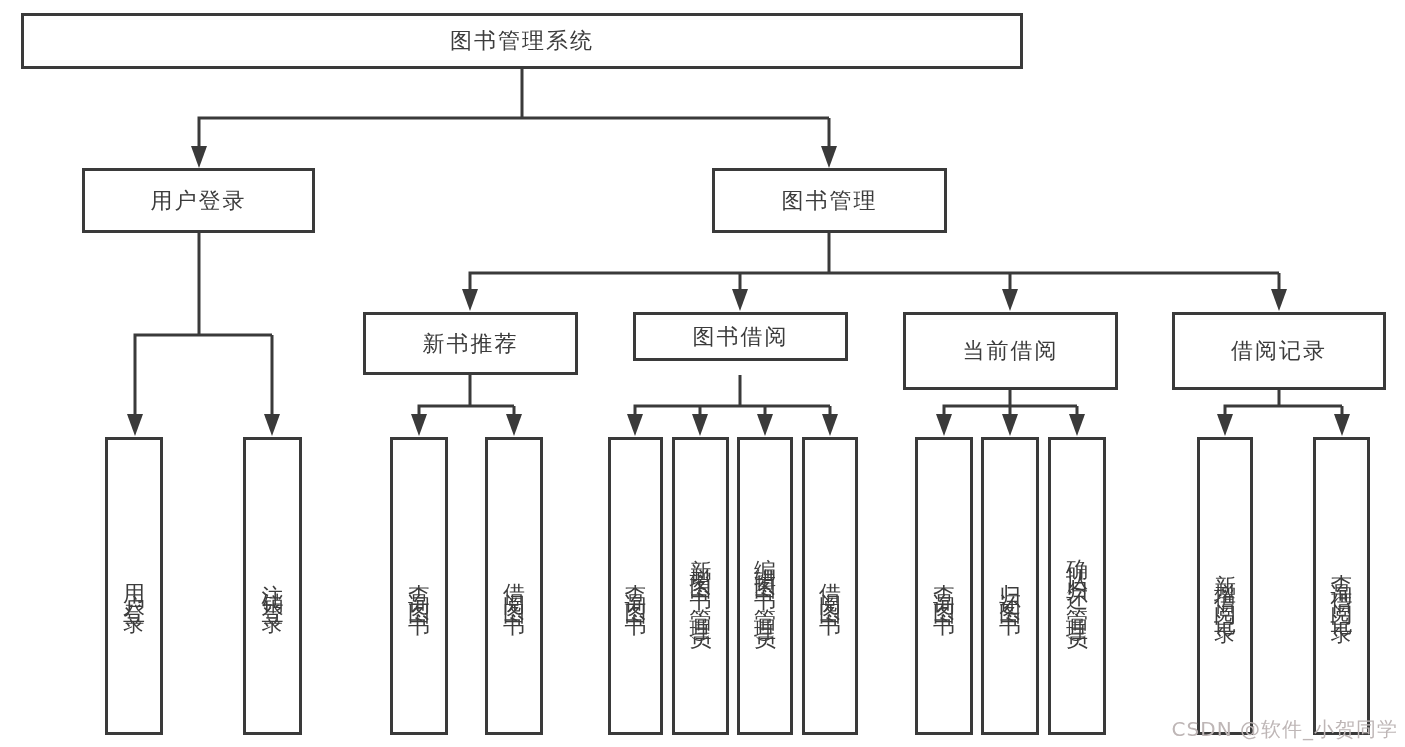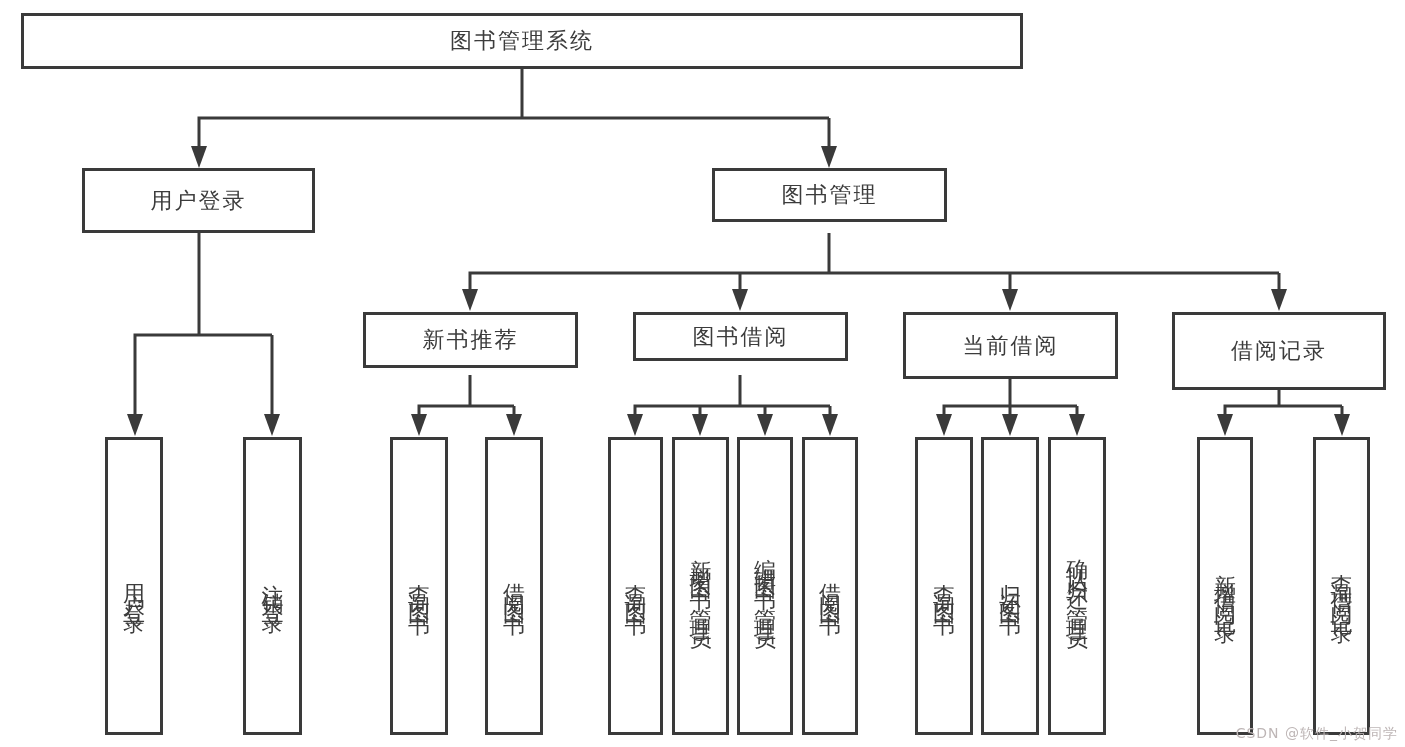--- a/index.html
+++ b/index.html
@@ -44,21 +44,21 @@
     font-size: 22px;
     color: #3c3c3c;
     letter-spacing: 10px;
     line-height: 1;
     white-space: nowrap;
   }
   .watermark {
     position: absolute;
     right: 7px;
     bottom: 4px;
-    font-size: 14px;
+    font-size: 20px;
     color: #beb6b6;
     letter-spacing: 1px;
     z-index: 3;
     white-space: nowrap;
   }
 </style>
 </head>
 <body>
 
 <div class="canvas">
@@ -110,31 +110,31 @@
     </g>
   </svg>
 
   <div class="box" style="left:21px;top:13px;width:1002px;height:56px">
     <span class="hlabel">图书管理系统</span>
   </div>
 
   <div class="box" style="left:82px;top:168px;width:233px;height:65px">
     <span class="hlabel">用户登录</span>
   </div>
-  <div class="box" style="left:712px;top:168px;width:235px;height:54px">
+  <div class="box" style="left:712px;top:168px;width:235px;height:65px">
     <span class="hlabel">图书管理</span>
   </div>
 
-  <div class="box" style="left:363px;top:312px;width:215px;height:56px">
+  <div class="box" style="left:363px;top:312px;width:215px;height:63px">
     <span class="hlabel">新书推荐</span>
   </div>
   <div class="box" style="left:633px;top:312px;width:215px;height:49px">
     <span class="hlabel">图书借阅</span>
   </div>
-  <div class="box" style="left:903px;top:312px;width:215px;height:67px">
+  <div class="box" style="left:903px;top:312px;width:215px;height:78px">
     <span class="hlabel">当前借阅</span>
   </div>
   <div class="box" style="left:1172px;top:312px;width:214px;height:78px">
     <span class="hlabel">借阅记录</span>
   </div>
 
   <div class="box vbox" style="left:105px;top:437px;width:58px;height:298px">
     <span class="vlabel">用户登录</span>
   </div>
   <div class="box vbox" style="left:243px;top:437px;width:59px;height:298px">

